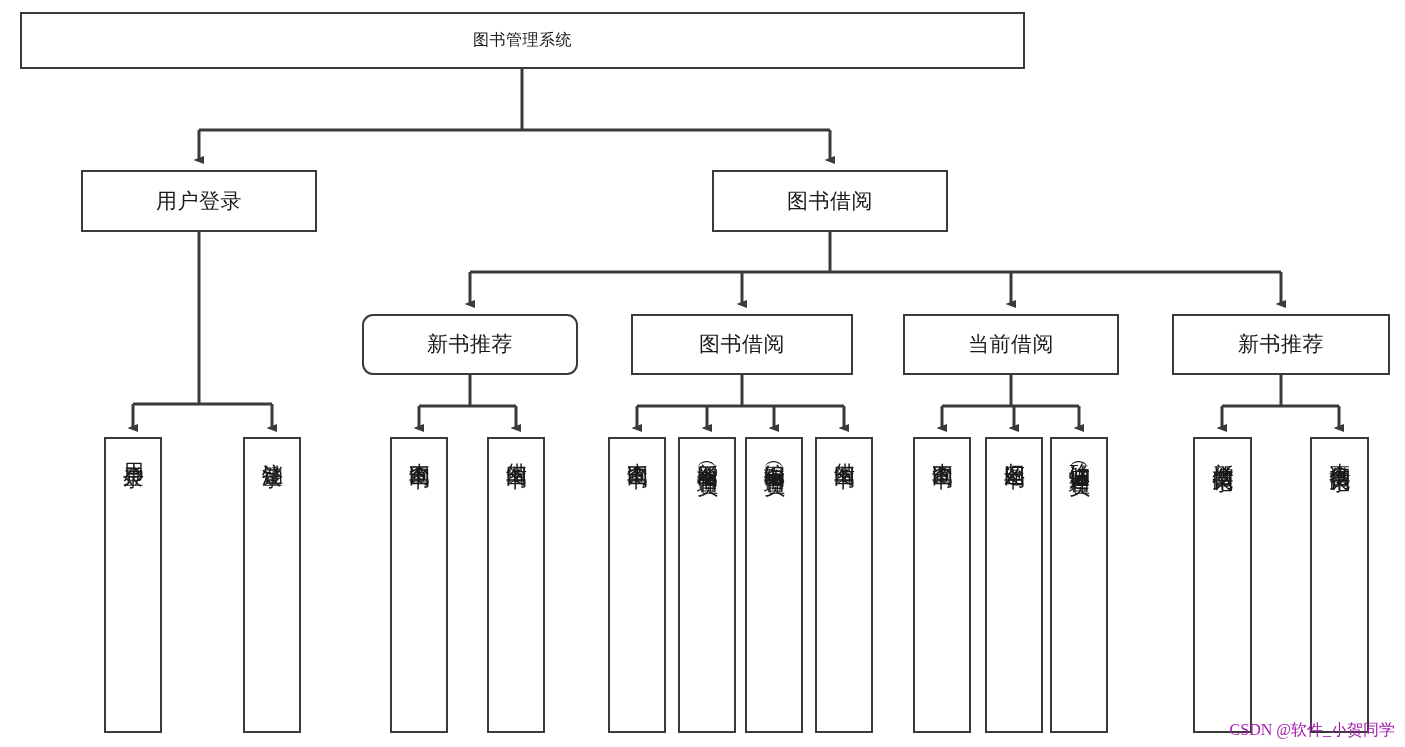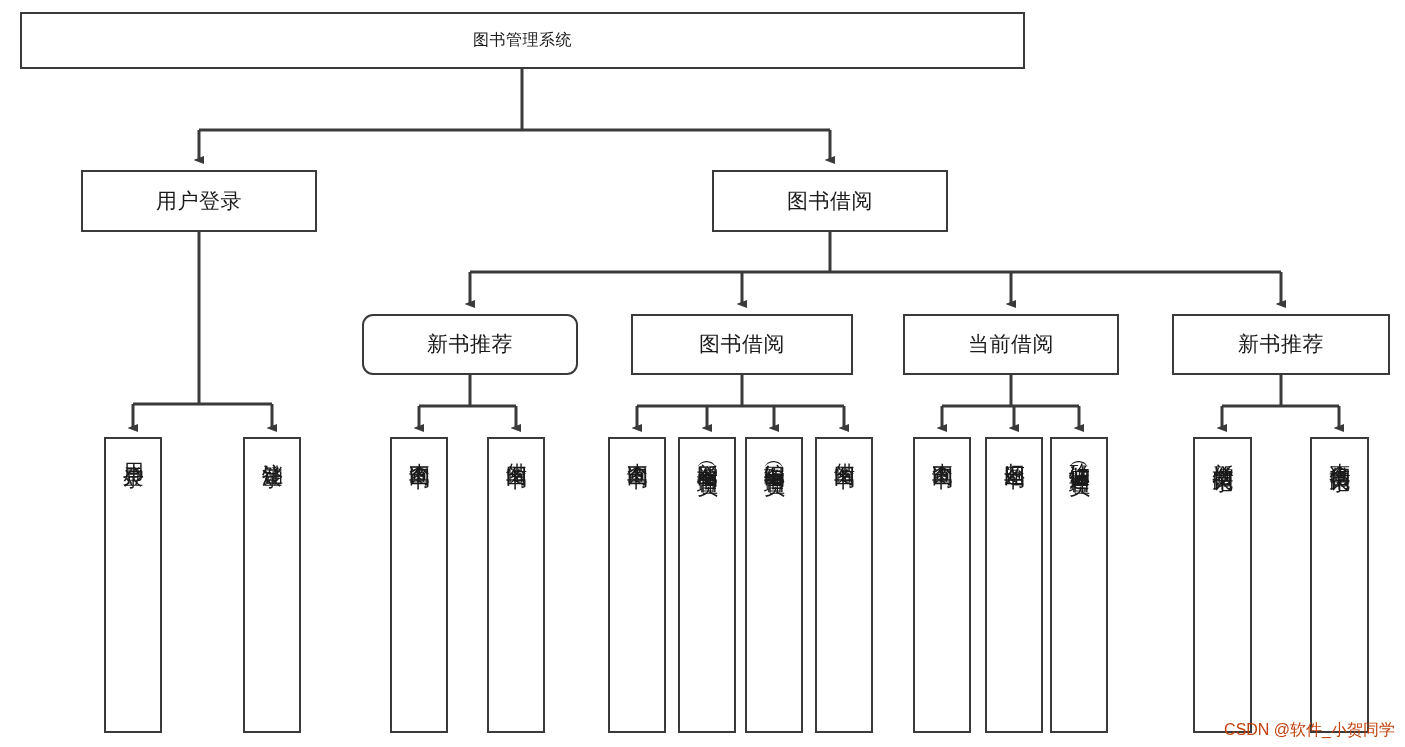--- a/index.html
+++ b/index.html
@@ -55,24 +55,24 @@
     font-size: 21px;
     letter-spacing: 2px;
     line-height: 1;
   }
   .node.root .label { font-size: 16px; }
   #watermark {
     position: absolute;
     right: 10px;
     bottom: 6px;
     font-size: 16px;
-    color: #c2410c;
+    color: #a21caf;
     z-index: 3;
     white-space: nowrap;
-    font-family: Liberation Sans, sans-serif;
+    font-family: Liberation Serif, serif;
   }
 </style>
 </head>
 <body>
 
 <div id="canvas">
 
   <svg id="edges" viewBox="0 0 1405 747" xmlns="http://www.w3.org/2000/svg">
     <defs>
       <marker id="arrow" markerWidth="10" markerHeight="10" refX="4" refY="5" orient="auto" markerUnits="userSpaceOnUse">

